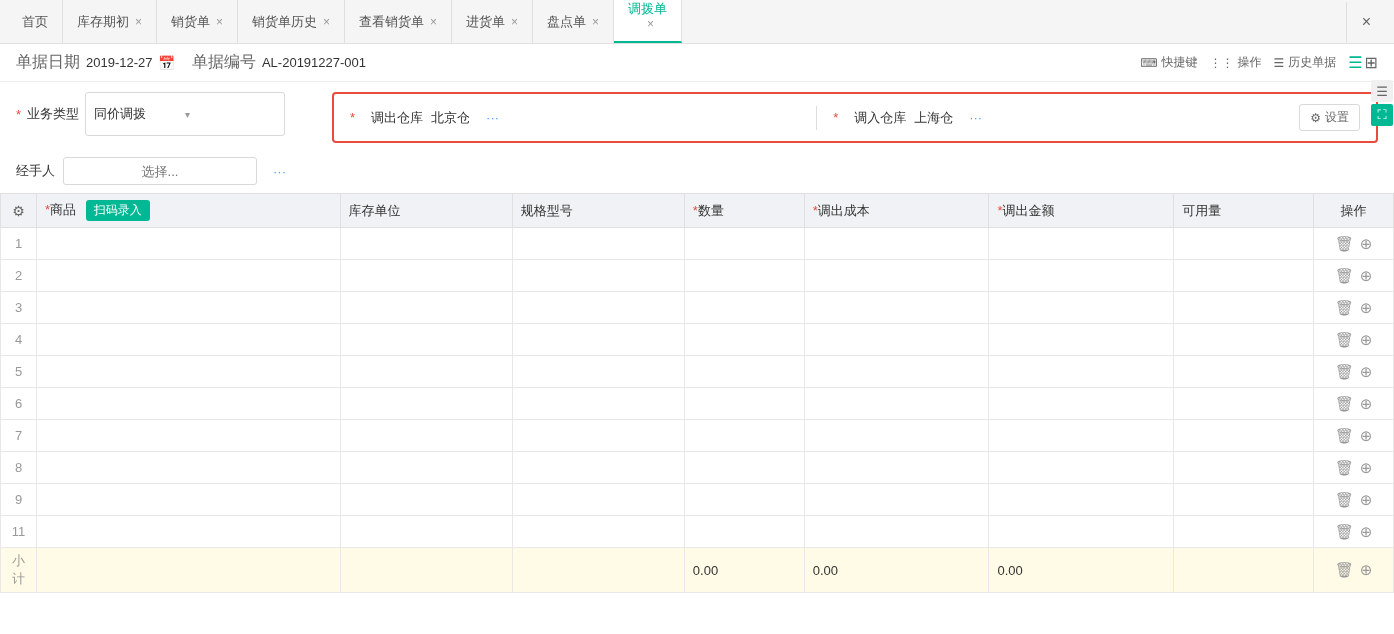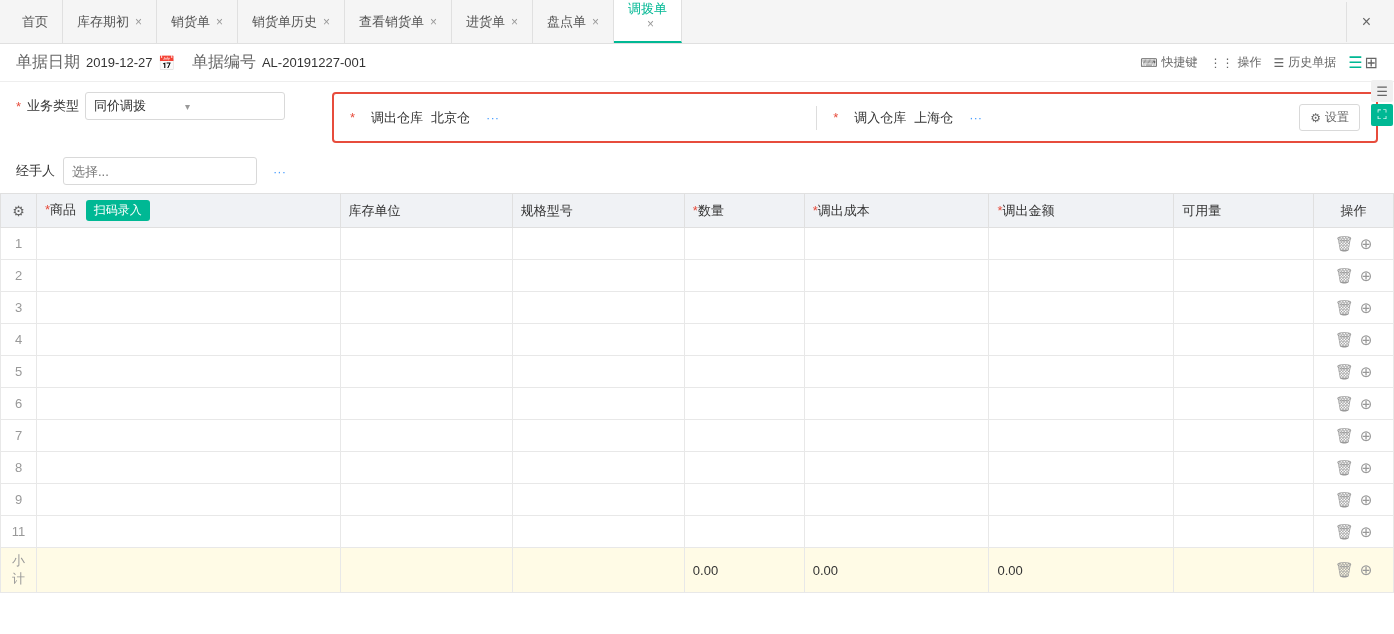--- a/index.html
+++ b/index.html
@@ -67,26 +67,26 @@
     .form-right {
       flex: 1; border: 2px solid #e74c3c; border-radius: 4px;
       display: flex; align-items: center; padding: 10px 16px; gap: 0;
     }
     .field-row { display: flex; align-items: center; gap: 6px; }
     .field-label { color: #333; font-size: 13px; }
     .required-star { color: #e74c3c; }
     .field-input {
       border: 1px solid #d9d9d9; border-radius: 3px; padding: 4px 8px;
       font-size: 13px; min-width: 160px; height: 28px; outline: none;
-      color: #333; background: #fff;
+      color: #333; background: #fff; text-align: center;
     }
     .field-dropdown {
       display: flex; align-items: center; gap: 0;
       border: 1px solid #d9d9d9; border-radius: 3px; padding: 4px 8px;
-      min-width: 200px; height: 28px; cursor: pointer; background: #fff;
+      min-width: 200px; height: 44px; cursor: pointer; background: #fff;
     }
     .field-dropdown span { flex: 1; font-size: 13px; }
     .field-dropdown .arrow { color: #999; font-size: 10px; }
     .ellipsis-btn { color: #4a9eff; cursor: pointer; font-size: 13px; margin-left: 8px; }
     .warehouse-item {
       display: flex; align-items: center; gap: 8px; flex: 1;
     }
     .warehouse-label { color: #333; font-size: 13px; white-space: nowrap; margin-left: 8px; }
     .warehouse-value { color: #333; font-size: 13px; }
     .warehouse-divider { width: 1px; height: 24px; background: #ddd; margin: 0 16px; }

